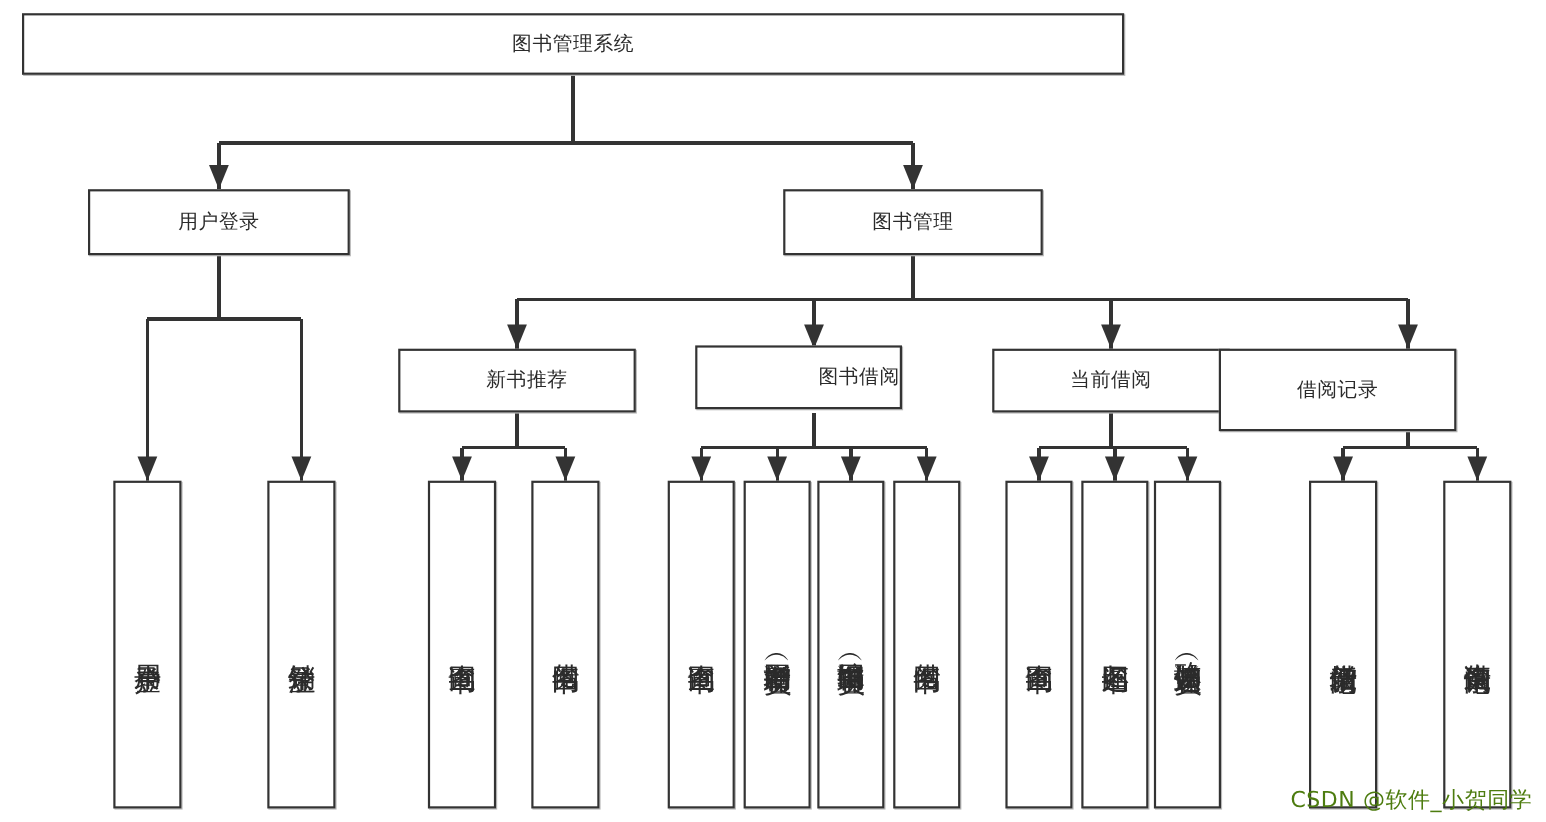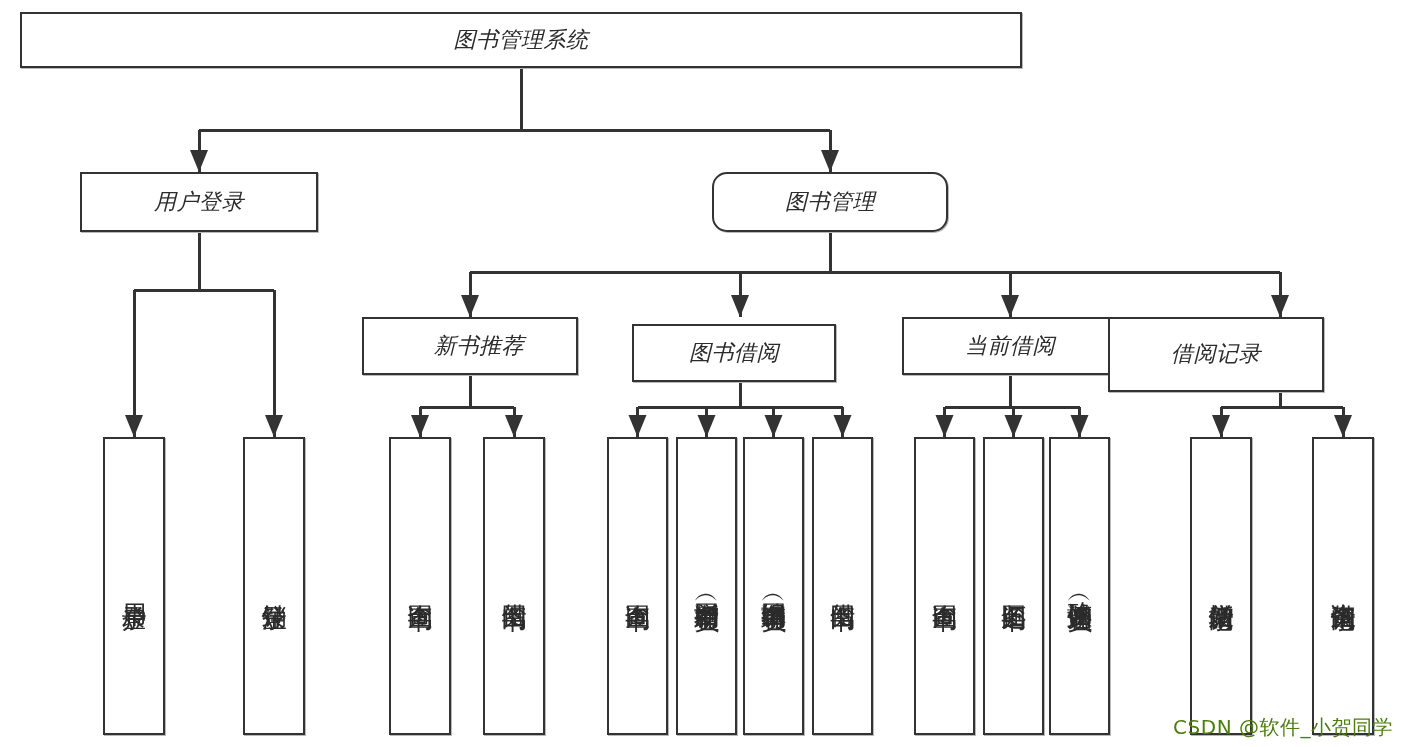--- a/index.html
+++ b/index.html
@@ -29,25 +29,24 @@
     box-sizing: border-box;
     background: #ffffff;
     border: 2px solid #333333;
     box-shadow: 1px 1px 0 0 #b9b9b9;
     display: flex;
     align-items: center;
     justify-content: center;
     color: #2b2b2b;
   }
   .node-box.horizontal .node-label {
-    font-size: 22px;
+    font-size: 18px;
     line-height: 1.1;
     letter-spacing: 0.5px;
     white-space: nowrap;
-    font-style: italic;
   }
   .node-box.vertical {
     align-items: center;
     justify-content: center;
   }
   .node-box.vertical .node-label {
     writing-mode: vertical-rl;
     text-orientation: upright;
     font-size: 25px;
     line-height: 1.18;
@@ -124,27 +123,27 @@
       <line x1="1343" y1="407" x2="1343" y2="437" stroke="#333333" stroke-width="3" shape-rendering="crispEdges"></line>
       <polygon points="1334,415 1352,415 1343,437" fill="#333333"></polygon>
     </svg>
   <div id="nodes-layer">
       <div class="node-box horizontal" style="left: 20px; top: 12px; width: 1002px; height: 56px;">
         <span class="node-label">图书管理系统</span>
       </div>
       <div class="node-box horizontal" style="left: 80px; top: 172px; width: 238px; height: 60px;">
         <span class="node-label">用户登录</span>
       </div>
-      <div class="node-box horizontal" style="left: 712px; top: 172px; width: 236px; height: 60px; border-radius: 15px;">
+      <div class="node-box horizontal" style="left: 712px; top: 172px; width: 236px; height: 60px;">
         <span class="node-label">图书管理</span>
       </div>
       <div class="node-box horizontal" style="left: 362px; top: 317px; width: 216px; height: 58px; padding-left: 18px;">
         <span class="node-label">新书推荐</span>
       </div>
-      <div class="node-box horizontal" style="left: 632px; top: 324px; width: 204px; height: 58px;">
+      <div class="node-box horizontal" style="left: 632px; top: 314px; width: 188px; height: 58px; justify-content: flex-end;">
         <span class="node-label">图书借阅</span>
       </div>
       <div class="node-box horizontal" style="left: 902px; top: 317px; width: 216px; height: 58px;">
         <span class="node-label">当前借阅</span>
       </div>
       <div class="node-box horizontal" style="left: 1108px; top: 317px; width: 216px; height: 75px;">
         <span class="node-label">借阅记录</span>
       </div>
       <div class="node-box vertical" style="left: 103px; top: 437px; width: 62px; height: 298px;">
         <span class="node-label">用户登录</span>

